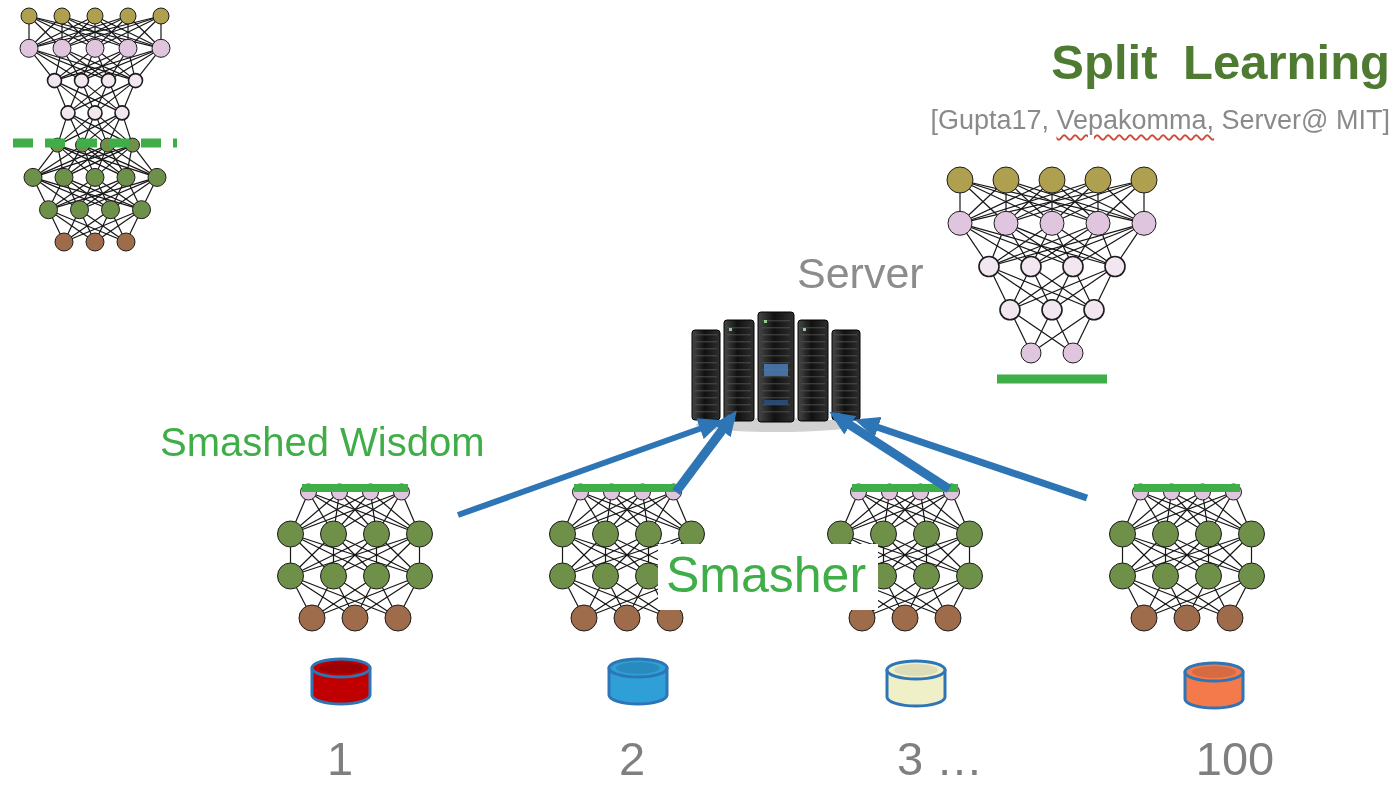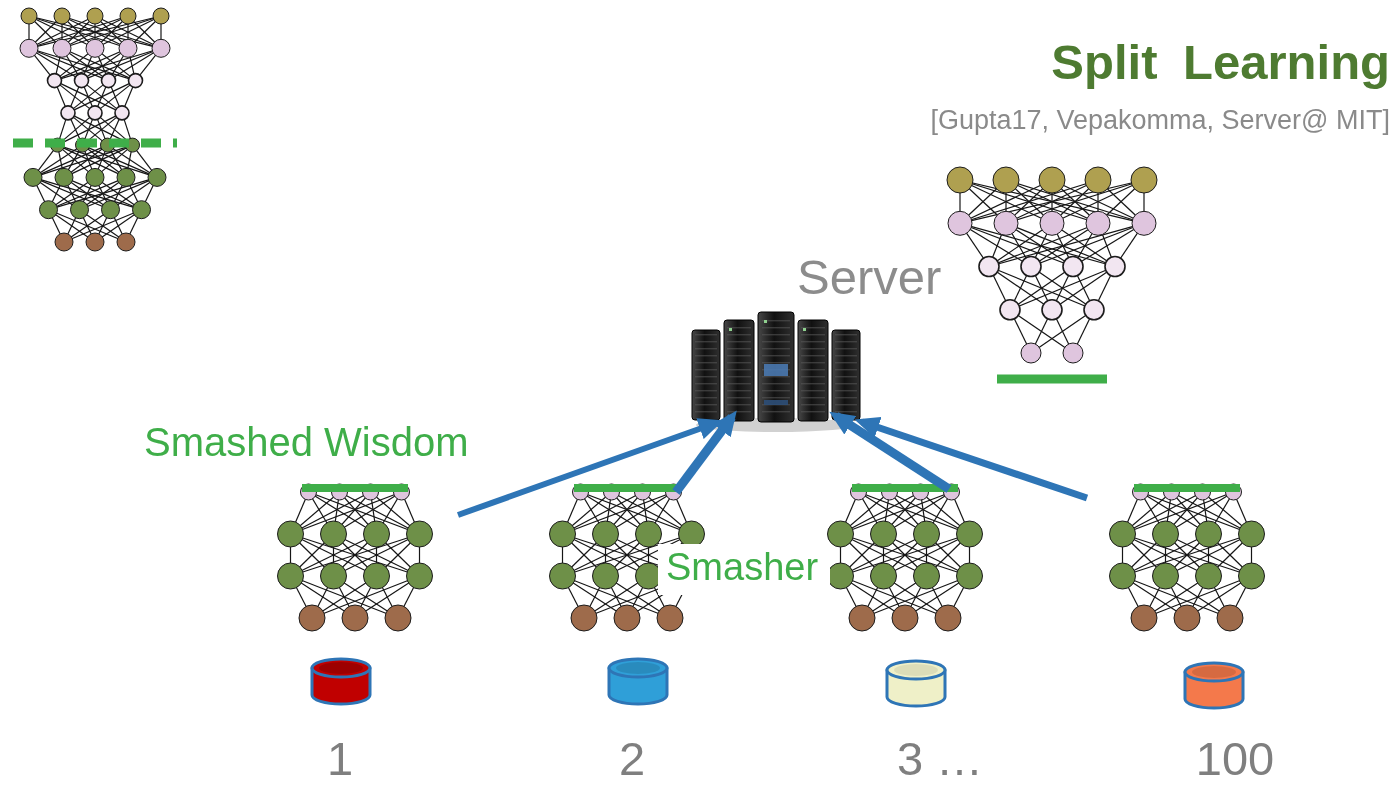--- a/index.html
+++ b/index.html
@@ -2,25 +2,25 @@
 <html><head>
 <meta charset="utf-8">
 <style>
   *{margin:0;padding:0;box-sizing:border-box}
   html,body{background:#fff}
   body{font-family:"Liberation Sans",sans-serif}
   #slide{position:relative;width:1400px;height:797px;background:#ffffff;overflow:hidden}
   .abs{position:absolute}
   .title{right:10px;top:34px;font-size:49px;font-weight:bold;color:#4E7B31;word-spacing:12px;z-index:3}
   .citation{right:10px;top:105px;font-size:27px;color:#8a8a8a;z-index:3;white-space:pre}
-  .wavy{text-decoration-style:wavy;text-decoration-color:#d04a3a;text-decoration-thickness:2px;text-underline-offset:5px}
-  .server-label{left:797px;top:249px;font-size:49px;color:#8c8c8c;z-index:3}
+  .wavy{text-decoration:underline;text-decoration-style:wavy;text-decoration-color:#d04a3a;text-decoration-thickness:2px;text-underline-offset:5px}
+  .server-label{left:797px;top:249px;font-size:43px;color:#8c8c8c;z-index:3}
   .green-label{color:#3FAE49;z-index:6}
-  .smashed{left:144px;top:420px;font-size:40px;font-weight:500}
-  .smasher{left:658px;top:544px;font-size:38px;font-weight:500;background:#ffffff;padding:2px 12px 6px 8px}
+  .smashed{left:160px;top:420px;font-size:40px;font-weight:500}
+  .smasher{left:658px;top:544px;font-size:50px;font-weight:500;background:#ffffff;padding:2px 12px 6px 8px}
   .num{width:160px;text-align:center;font-size:47px;color:#7f7f7f;z-index:3}
   svg.net{z-index:2}
   .arrows{left:0;top:0;z-index:5;pointer-events:none}
   .db{z-index:3}
 </style>
 </head>
 <body>
 
 <div id="slide">
 

